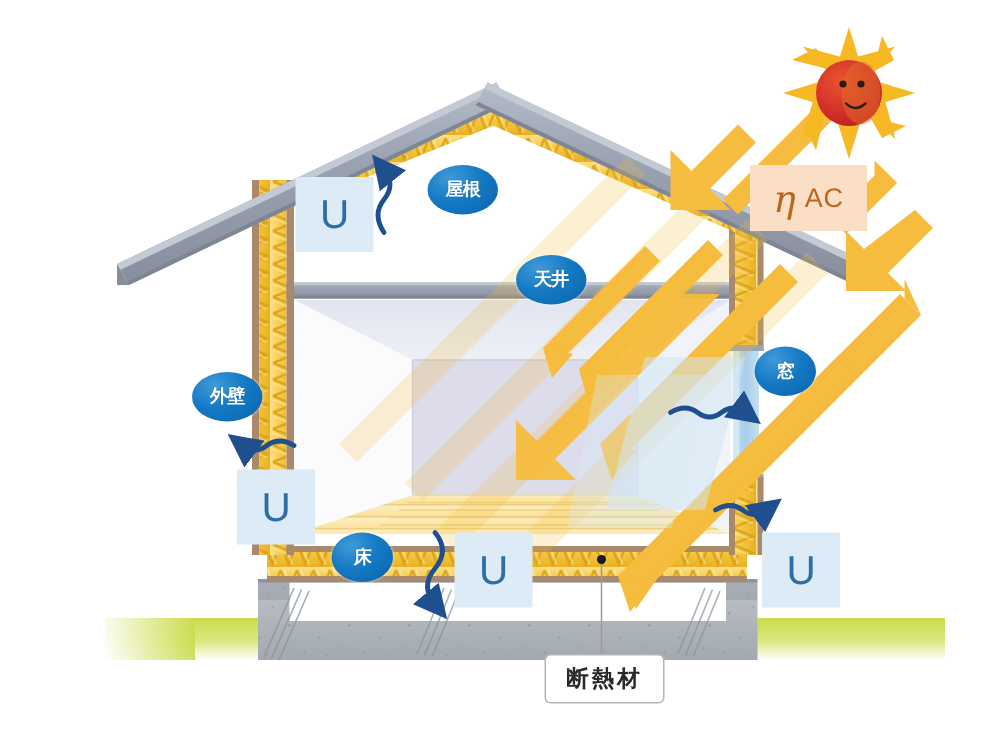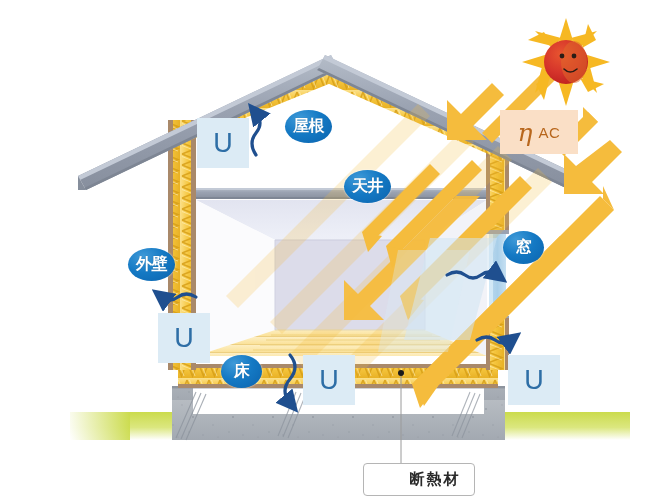--- a/index.html
+++ b/index.html
@@ -24,21 +24,21 @@
     letter-spacing:0px;
   }
 
   
   .badge{
     position:absolute;
     border-radius:50%;
     background:radial-gradient(ellipse at 32% 26%, #3f9ad8 0%, #1479c4 46%, #0b63ad 100%);
     color:#ffffff;
     display:flex;align-items:center;justify-content:center;
-    font-size:16px;
+    font-size:12px;
     font-family:"DejaVu Sans","Liberation Sans",sans-serif;
     font-weight:bold;
     letter-spacing:-0.5px;
     box-shadow:0 0 2px rgba(255,255,255,.9);
     text-shadow:0 0 1px rgba(0,0,0,.25);
   }
 
   
   .etabox{
     position:absolute;
@@ -47,21 +47,21 @@
     color:#b8671d;
   }
   .etabox .eta{
     font-family:"DejaVu Serif","Liberation Serif",serif;
     font-style:italic;
     font-size:25px;
     line-height:1;
   }
   .etabox .ac{
     font-family:"Liberation Sans","DejaVu Sans",sans-serif;
-    font-size:15px;
+    font-size:18px;
     margin-left:6px;
     letter-spacing:.5px;
   }
 
   
   .callout{
     position:absolute;
     background:#ffffff;
     border:1px solid #b5b5b5;
     border-radius:4px;
@@ -404,15 +404,15 @@
 </div>
 <div class="badge" style="left:221px;top:355px;width:41px;height:33px;">
   <span>床</span>
 </div>
 
 <div class="etabox" style="left:500px;top:110px;width:78px;height:44px;">
   <span class="eta">η</span>
   <span class="ac">AC</span>
 </div>
 
-<div class="callout" style="left:363px;top:463px;width:78px;height:31px;padding-left:32px;">
+<div class="callout" style="left:363px;top:436px;width:78px;height:31px;">
   <span>断熱材</span>
 </div>
 
 </body></html>

